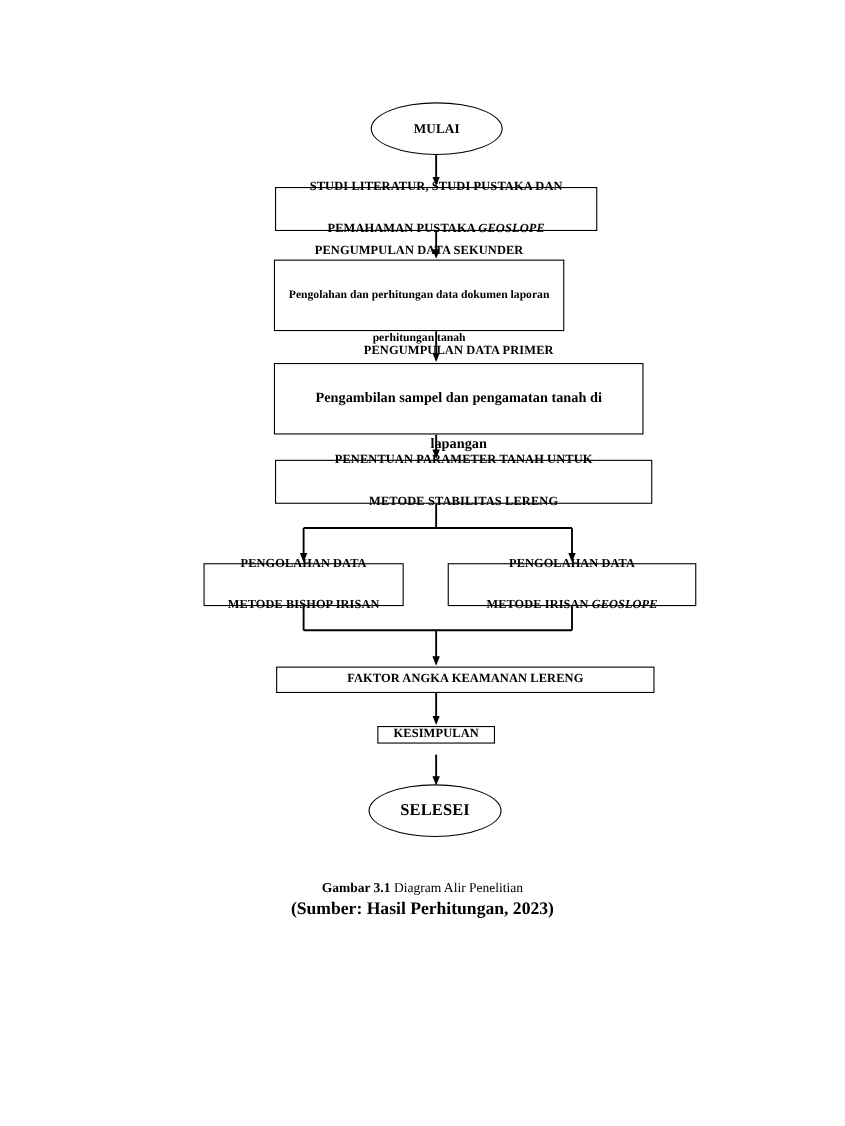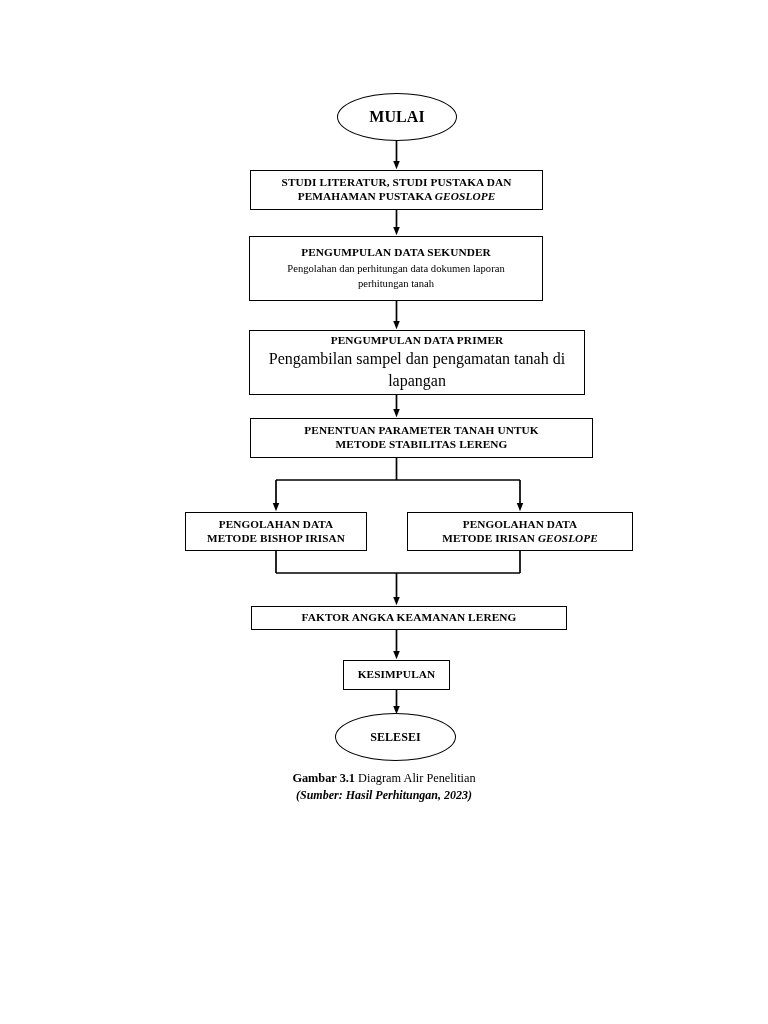--- a/index.html
+++ b/index.html
@@ -31,103 +31,104 @@
     display: flex;
     flex-direction: column;
     align-items: center;
     justify-content: center;
     text-align: center;
     background: #ffffff;
   }
 
   .box {
     border: 1.6px solid #000000;
+    gap: 24px;
   }
 
   .terminator {
     border: 1.4px solid #000000;
     border-radius: 50%;
   }
 
   .title-line {
     font-weight: bold;
     letter-spacing: 0.1px;
     line-height: 1.22;
   }
 
   .sub-line {
-    font-weight: normal;
+    font-weight: bold;
     line-height: 1.25;
   }
 
   .ital {
     font-style: italic;
     margin-top: 20px;
   }
 
   
   #node-mulai {
     left: 337px; top: 93px; width: 120px; height: 48px;
-    font-size: 16px;
+    font-size: 12px;
   }
   #node-studi {
     left: 250px; top: 170px; width: 293px; height: 40px;
     font-size: 11.3px;
   }
   #node-sekunder {
-    left: 249px; top: 236px; width: 294px; height: 65px;
+    left: 249px; top: 236px; width: 264px; height: 65px;
     font-size: 11.3px;
   }
   #node-sekunder .sub-line { font-size: 10.6px; margin-top: 2px; }
   #node-primer {
     left: 249px; top: 330px; width: 336px; height: 65px;
     font-size: 11.3px;
   }
-  #node-primer .sub-line { font-size: 16px; margin-top: 2px; }
+  #node-primer .sub-line { font-size: 13px; margin-top: 2px; }
   #node-parameter {
     left: 250px; top: 418px; width: 343px; height: 40px;
     font-size: 11.3px;
   }
   #node-bishop {
     left: 185px; top: 512px; width: 182px; height: 39px;
     font-size: 11.2px;
   }
   #node-geoslope {
     left: 407px; top: 512px; width: 226px; height: 39px;
     font-size: 11.2px;
   }
   #node-faktor {
-    left: 251px; top: 606px; width: 316px; height: 24px;
+    left: 251px; top: 606px; width: 344px; height: 24px;
     font-size: 11.3px;
   }
   #node-kesimpulan {
-    left: 343px; top: 660px; width: 107px; height: 30px;
+    left: 343px; top: 660px; width: 107px; height: 16px;
     font-size: 11.3px;
     text-align: right;
   }
   #node-selesei {
     left: 335px; top: 713px; width: 121px; height: 48px;
-    font-size: 12px;
+    font-size: 15px;
   }
 
   #caption {
     position: absolute;
     left: 0;
     top: 770px;
     width: 768px;
     text-align: center;
   }
   #caption .cap-main {
     font-size: 12.3px;
     line-height: 1.35;
+    margin-top: 29px;
   }
   #caption .cap-main b { font-weight: bold; }
   #caption .cap-source {
-    font-size: 12px;
-    font-style: italic;
+    font-size: 16px;
     font-weight: bold;
     line-height: 1.35;
   }
 </style>
 </head>
 <body>
 
 <svg id="flow-canvas" viewBox="0 0 768 1024" xmlns="http://www.w3.org/2000/svg">
   <defs>
     <marker id="arrowhead" markerWidth="9" markerHeight="9" refX="4.4" refY="4" orient="auto" markerUnits="userSpaceOnUse">

